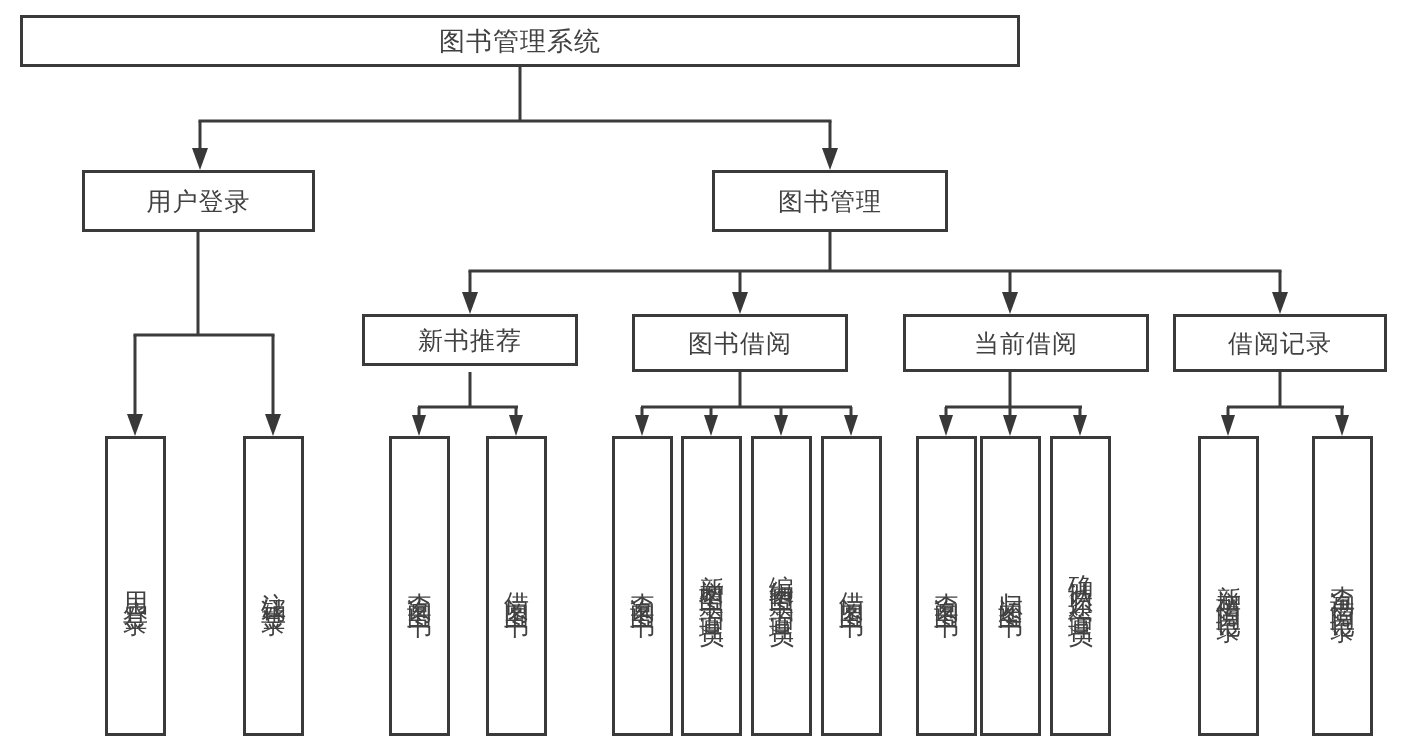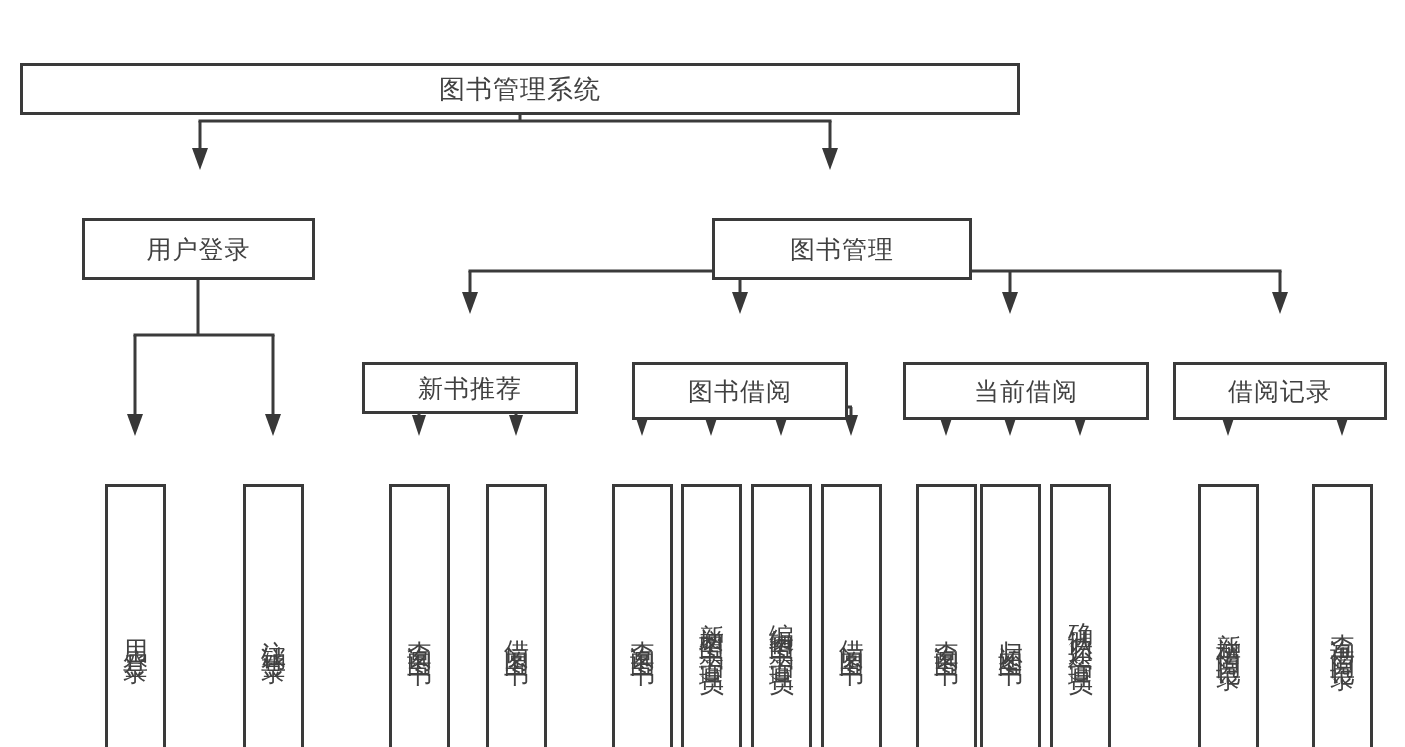--- a/index.html
+++ b/index.html
@@ -31,21 +31,20 @@
   }
   .box {
     position: absolute;
     box-sizing: border-box;
     border: 3px solid #3a3a3a;
     background: #ffffff;
     display: flex;
     align-items: center;
     justify-content: center;
     color: #414141;
-    margin-top: 48px;
   }
   .box-h .label {
     font-size: 25px;
     letter-spacing: 1px;
     white-space: nowrap;
   }
   .box-root .label {
     font-size: 26px;
   }
   .box-v .label {
@@ -134,21 +133,21 @@
     <polygon points="1335,415 1349,415 1342,436"></polygon>
   </svg>
 
   <div class="box box-h box-root" style="left:20px; top:15px; width:1000px; height:52px;">
     <span class="label">图书管理系统</span>
   </div>
 
   <div class="box box-h" style="left:82px; top:170px; width:233px; height:62px;">
     <span class="label">用户登录</span>
   </div>
-  <div class="box box-h" style="left:712px; top:170px; width:260px; height:62px;">
+  <div class="box box-h" style="left:712px; top:170px; width:236px; height:62px;">
     <span class="label">图书管理</span>
   </div>
 
   <div class="box box-h" style="left:362px; top:314px; width:216px; height:52px;">
     <span class="label">新书推荐</span>
   </div>
   <div class="box box-h" style="left:632px; top:314px; width:216px; height:58px;font-family:Liberation Mono, monospace;">
     <span class="label">图书借阅</span>
   </div>
   <div class="box box-h" style="left:903px; top:314px; width:246px; height:58px;">

